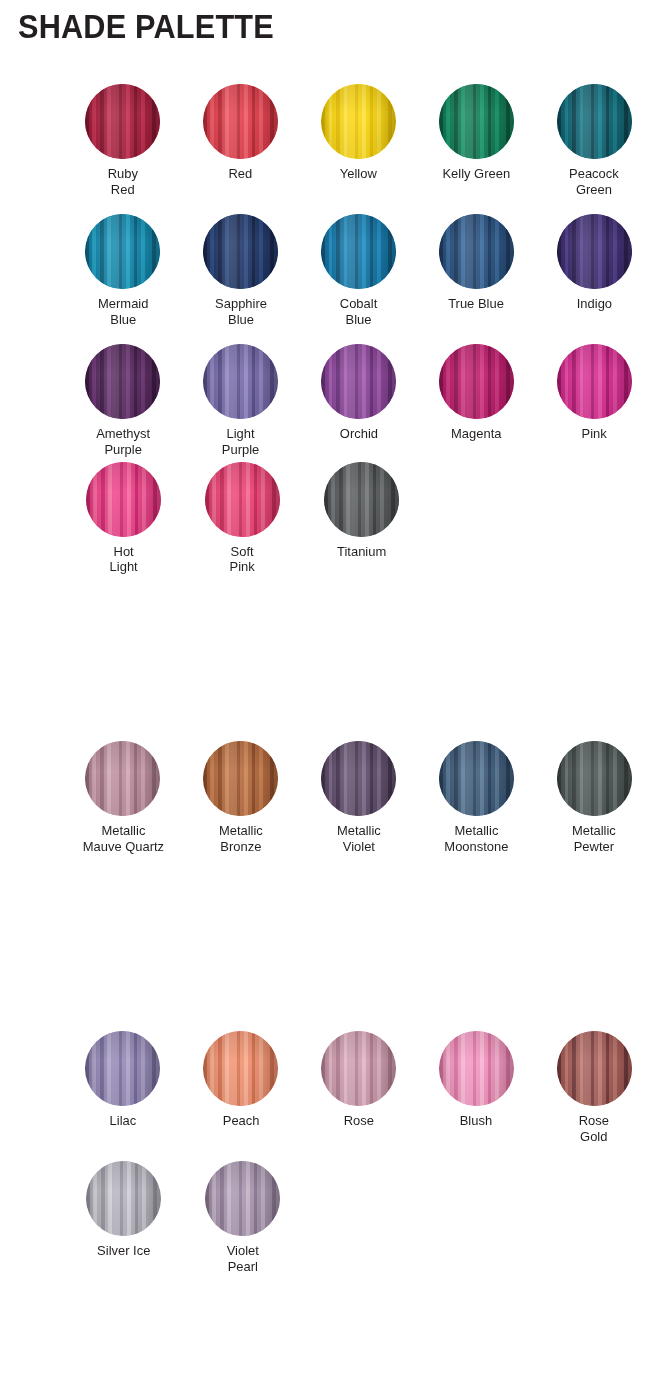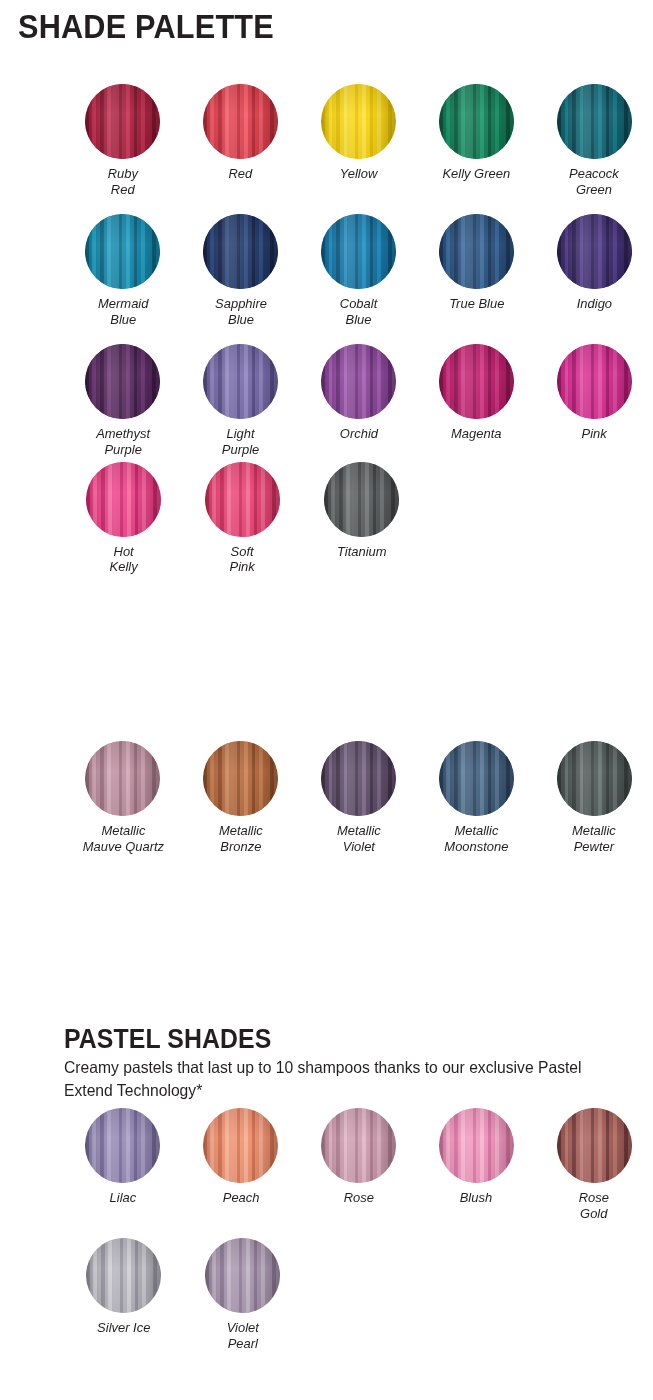--- a/index.html
+++ b/index.html
@@ -63,21 +63,20 @@
     line-height: 1.38;
     transform: scaleX(0.95);
     transform-origin: left center;
     margin: 0;
   }
 
   
   .swatch-rows {
     padding-left: 64px;
     padding-top: 6px;
-    font-style: italic;
   }
   .swatch-row {
     display: flex;
     flex-direction: row;
     gap: 0px;
   }
   .swatch {
     width: 119px;
     display: flex;
     flex-direction: column;
@@ -270,21 +269,21 @@
           </div>
         </div>
         <div class="swatch-row" style="margin-bottom: 16px;">
           <div class="swatch">
             <div class="swatch-circle" style="background: rgb(238, 62, 135);">
               <div class="strands" style="background: linear-gradient(90deg, rgb(200, 31, 102) 0%, rgb(200, 31, 102) 5%, rgb(238, 62, 135) 5%, rgb(238, 62, 135) 10%, rgb(248, 105, 159) 10%, rgb(248, 105, 159) 15%, rgb(238, 62, 135) 15%, rgb(238, 62, 135) 20%, rgb(200, 31, 102) 20%, rgb(200, 31, 102) 25%, rgb(238, 62, 135) 25%, rgb(238, 62, 135) 30%, rgb(248, 105, 159) 30%, rgb(248, 105, 159) 35%, rgb(238, 62, 135) 35%, rgb(238, 62, 135) 40%, rgb(238, 62, 135) 40%, rgb(238, 62, 135) 45%, rgb(200, 31, 102) 45%, rgb(200, 31, 102) 50%, rgb(238, 62, 135) 50%, rgb(238, 62, 135) 55%, rgb(248, 105, 159) 55%, rgb(248, 105, 159) 60%, rgb(238, 62, 135) 60%, rgb(238, 62, 135) 65%, rgb(200, 31, 102) 65%, rgb(200, 31, 102) 70%, rgb(238, 62, 135) 70%, rgb(238, 62, 135) 75%, rgb(248, 105, 159) 75%, rgb(248, 105, 159) 80%, rgb(238, 62, 135) 80%, rgb(238, 62, 135) 85%, rgb(238, 62, 135) 85%, rgb(238, 62, 135) 90%, rgb(200, 31, 102) 90%, rgb(200, 31, 102) 95%, rgb(238, 62, 135) 95%, rgb(238, 62, 135) 100%); opacity: 0.92;"></div>
               <div class="vgrad"></div>
               <div class="sheen"></div>
             </div>
             <div class="swatch-label">Hot
-Kelly</div>
+Light</div>
           </div>
           <div class="swatch">
             <div class="swatch-circle" style="background: rgb(236, 64, 115);">
               <div class="strands" style="background: linear-gradient(90deg, rgb(197, 37, 84) 0%, rgb(197, 37, 84) 5%, rgb(236, 64, 115) 5%, rgb(236, 64, 115) 10%, rgb(245, 107, 146) 10%, rgb(245, 107, 146) 15%, rgb(236, 64, 115) 15%, rgb(236, 64, 115) 20%, rgb(197, 37, 84) 20%, rgb(197, 37, 84) 25%, rgb(236, 64, 115) 25%, rgb(236, 64, 115) 30%, rgb(245, 107, 146) 30%, rgb(245, 107, 146) 35%, rgb(236, 64, 115) 35%, rgb(236, 64, 115) 40%, rgb(236, 64, 115) 40%, rgb(236, 64, 115) 45%, rgb(197, 37, 84) 45%, rgb(197, 37, 84) 50%, rgb(236, 64, 115) 50%, rgb(236, 64, 115) 55%, rgb(245, 107, 146) 55%, rgb(245, 107, 146) 60%, rgb(236, 64, 115) 60%, rgb(236, 64, 115) 65%, rgb(197, 37, 84) 65%, rgb(197, 37, 84) 70%, rgb(236, 64, 115) 70%, rgb(236, 64, 115) 75%, rgb(245, 107, 146) 75%, rgb(245, 107, 146) 80%, rgb(236, 64, 115) 80%, rgb(236, 64, 115) 85%, rgb(236, 64, 115) 85%, rgb(236, 64, 115) 90%, rgb(197, 37, 84) 90%, rgb(197, 37, 84) 95%, rgb(236, 64, 115) 95%, rgb(236, 64, 115) 100%); opacity: 0.92;"></div>
               <div class="vgrad"></div>
               <div class="sheen"></div>
             </div>
             <div class="swatch-label">Soft
 Pink</div>
           </div>
@@ -346,25 +345,20 @@
               <div class="sheen"></div>
             </div>
             <div class="swatch-label">Metallic
 Pewter</div>
           </div>
         </div>
       </div>
   </div>
 
   <div class="section" id="sec-pastel" style="top: 1025px;">
-    <div class="section-head">
-      <div class="section-title">PASTEL SHADES</div>
-      <div class="section-desc">Creamy pastels that last up to 10 shampoos
-thanks to our exclusive Pastel Extend Technology*</div>
-    </div>
     <div class="swatch-rows">
         <div class="swatch-row" style="margin-bottom: 16px;">
           <div class="swatch">
             <div class="swatch-circle" style="background: rgb(146, 134, 180);">
               <div class="strands" style="background: linear-gradient(90deg, rgb(111, 100, 148) 0%, rgb(111, 100, 148) 5%, rgb(146, 134, 180) 5%, rgb(146, 134, 180) 10%, rgb(173, 163, 201) 10%, rgb(173, 163, 201) 15%, rgb(146, 134, 180) 15%, rgb(146, 134, 180) 20%, rgb(111, 100, 148) 20%, rgb(111, 100, 148) 25%, rgb(146, 134, 180) 25%, rgb(146, 134, 180) 30%, rgb(173, 163, 201) 30%, rgb(173, 163, 201) 35%, rgb(146, 134, 180) 35%, rgb(146, 134, 180) 40%, rgb(146, 134, 180) 40%, rgb(146, 134, 180) 45%, rgb(111, 100, 148) 45%, rgb(111, 100, 148) 50%, rgb(146, 134, 180) 50%, rgb(146, 134, 180) 55%, rgb(173, 163, 201) 55%, rgb(173, 163, 201) 60%, rgb(146, 134, 180) 60%, rgb(146, 134, 180) 65%, rgb(111, 100, 148) 65%, rgb(111, 100, 148) 70%, rgb(146, 134, 180) 70%, rgb(146, 134, 180) 75%, rgb(173, 163, 201) 75%, rgb(173, 163, 201) 80%, rgb(146, 134, 180) 80%, rgb(146, 134, 180) 85%, rgb(146, 134, 180) 85%, rgb(146, 134, 180) 90%, rgb(111, 100, 148) 90%, rgb(111, 100, 148) 95%, rgb(146, 134, 180) 95%, rgb(146, 134, 180) 100%); opacity: 0.92;"></div>
               <div class="vgrad"></div>
               <div class="sheen"></div>
             </div>
             <div class="swatch-label">Lilac</div>
           </div>

